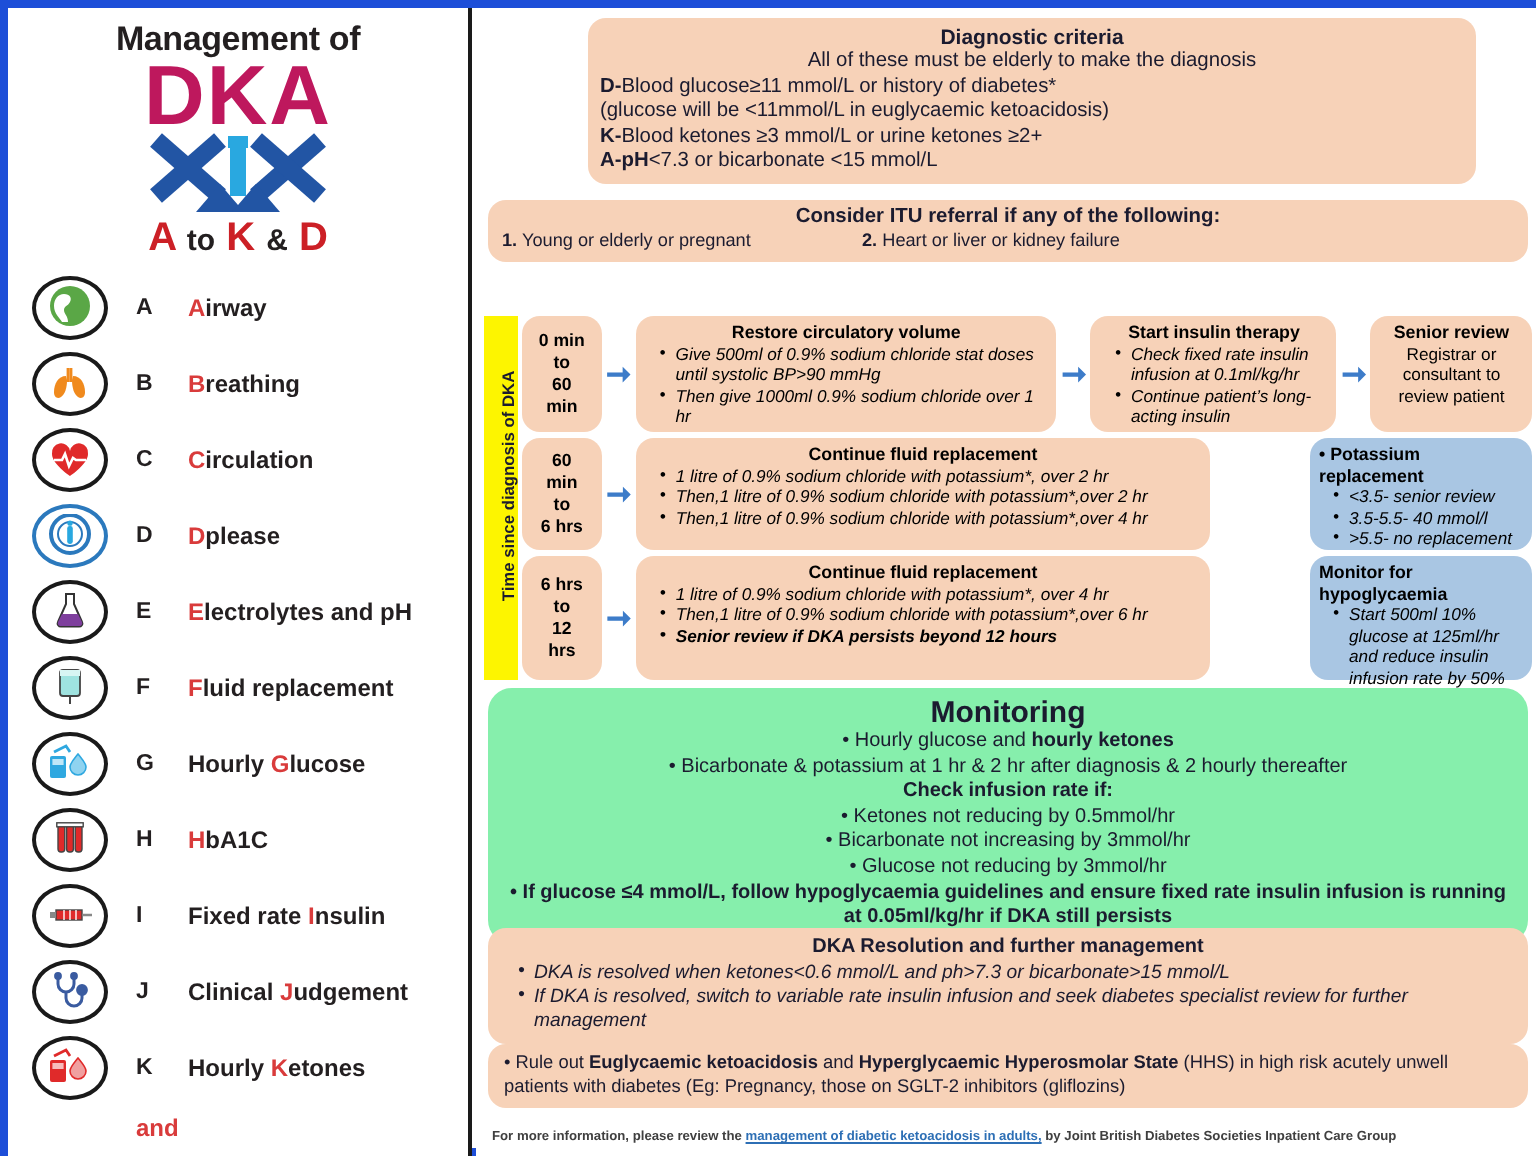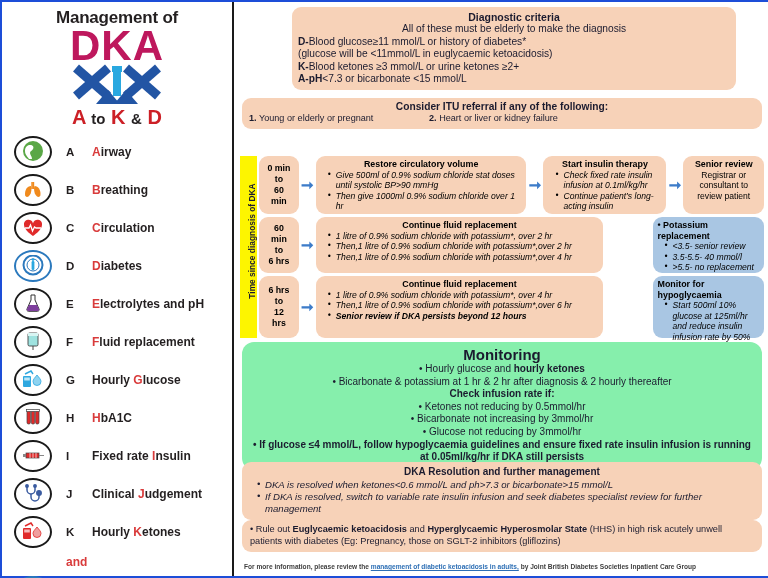--- a/index.html
+++ b/index.html
@@ -1,17 +1,17 @@
 <!DOCTYPE html>
 <html><head>
 <meta charset="utf-8">
 <style>
   html,body{margin:0;padding:0;background:#ffffff;}
   body{width:768px;height:578px;font-family:"Liberation Sans",sans-serif;overflow:hidden;}
-  #page{position:relative;width:768px;height:578px;box-sizing:border-box;border:2px solid #1d4ed8;background:#fff;}
+  #page{position:relative;width:768px;height:578px;box-sizing:border-box;border:4px solid #1d4ed8;background:#fff;}
 
   
   #left{position:absolute;left:0;top:0;width:232px;height:574px;box-sizing:border-box;border-right:2px solid #1a1a1a;background:#fff;}
   .logo-wrap{text-align:center;padding-top:6px;}
   .logo-sub{font-size:17px;font-weight:bold;color:#231f20;letter-spacing:-0.2px;}
   .logo-main{font-size:42px;font-weight:bold;color:#be185d;line-height:0.95;letter-spacing:1px;margin-top:-2px;}
   .logo-x{height:44px;position:relative;margin-top:-2px;}
   .logo-ato{font-size:20px;font-weight:bold;margin-top:-2px;}
   .logo-ato .r{color:#cc2026;}
   .logo-ato .k{color:#cc2026;}
@@ -140,21 +140,21 @@
       <div class="lrow">
         <div class="icon-circ noborder">
           <svg width="26" height="21" viewBox="0 0 26 21">
               <circle cx="13" cy="10" r="9.5" fill="#fff" stroke="#2b79bd" stroke-width="2"></circle>
               <circle cx="13" cy="10" r="6" fill="#fff" stroke="#2b79bd" stroke-width="1"></circle>
               <rect x="11.6" y="6" width="2.8" height="9" rx="1.2" fill="#29a8e0"></rect>
               <circle cx="13" cy="4.6" r="1.3" fill="#29a8e0"></circle>
             </svg>
         </div>
         <div class="lcode">D</div>
-        <div class="ltext"><span class="hl">D</span><span>iabetes</span></div>
+        <div class="ltext"><span class="hl">D</span><span>please</span></div>
       </div>
 
       <div class="lrow">
         <div class="icon-circ">
           <svg width="26" height="21" viewBox="0 0 26 21">
               <path d="M11 2h4v5l4 9a1.6 1.6 0 01-1.5 2.3h-9A1.6 1.6 0 017 16l4-9z" fill="#fff" stroke="#333" stroke-width="1"></path>
               <path d="M9 12h8l2 4a1.4 1.4 0 01-1.3 2h-9.4A1.4 1.4 0 017 16z" fill="#7e3f9d"></path>
             </svg>
         </div>
         <div class="lcode">E</div>

